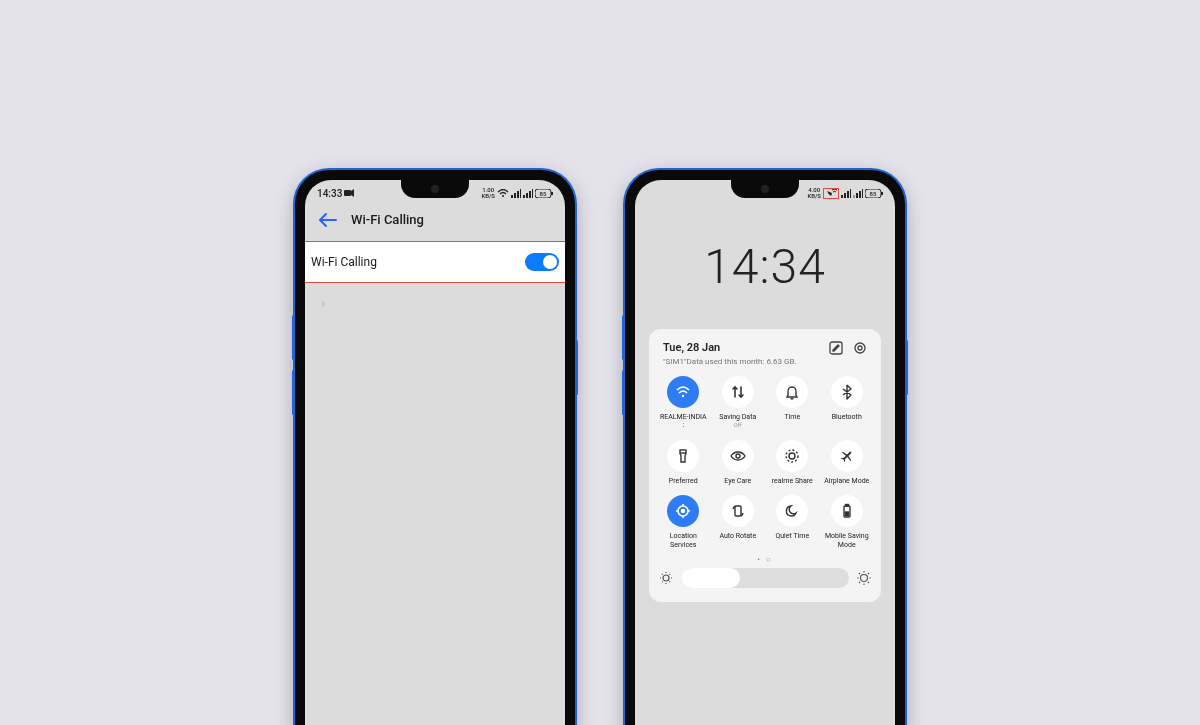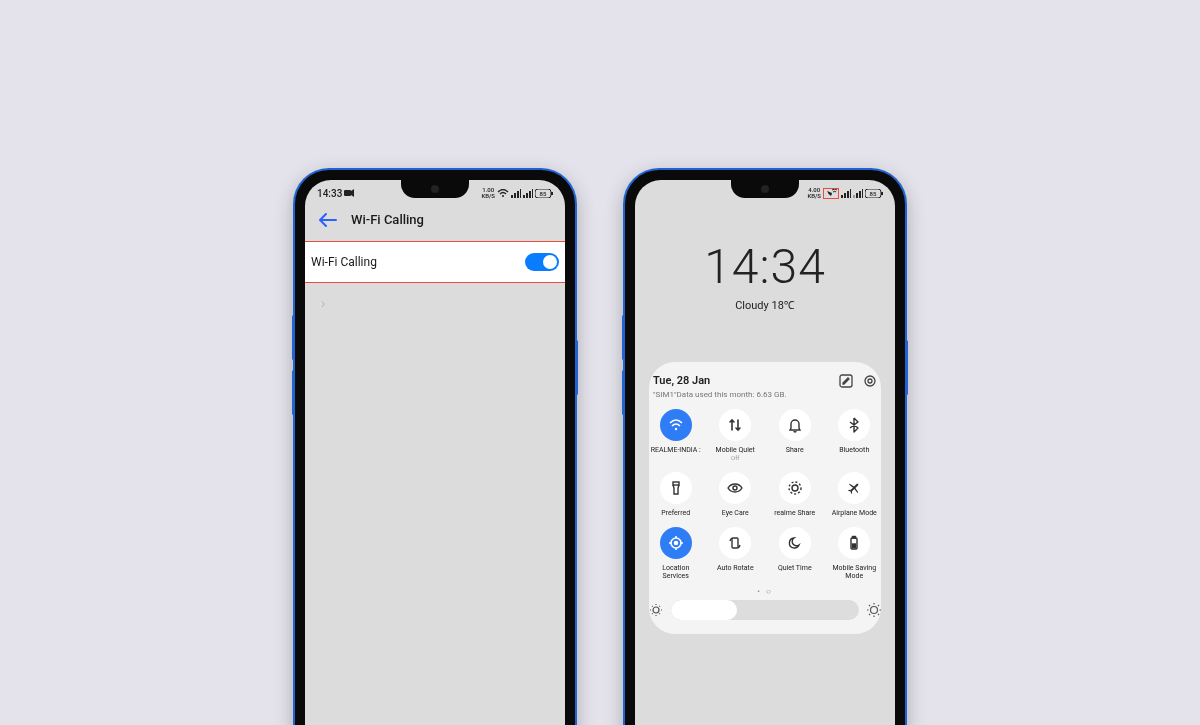--- a/index.html
+++ b/index.html
@@ -165,23 +165,23 @@
     font-size: 48px;
     font-weight: 300;
     letter-spacing: 1px;
   }
   .clock-block .weather {
     font-size: 11px;
     margin-top: 2px;
   }
   .panel {
     background: #f4f4f4;
-    border-radius: 26px;
-    margin-top: 50px;
-    padding: 12px 0 14px;
+    border-radius: 12px;
+    margin-top: 34px;
+    padding: 12px 10px 14px;
   }
   .panel-head {
     display: flex;
     justify-content: space-between;
     align-items: flex-start;
     padding: 0 4px 10px;
   }
   .panel-head .date {
     font-size: 11px;
     font-weight: 600;
@@ -348,21 +348,20 @@
             <rect x="0" y="0" width="16" height="9" rx="3" fill="none" stroke="#222" stroke-width="1"></rect>
             <rect x="16" y="3" width="2" height="3" fill="#222"></rect>
             <text x="8" y="7" font-size="6" text-anchor="middle" fill="#222">85</text>
           </svg>
       </div>
     </div>
 
     <div class="qs-body">
       <div class="clock-block">
         <div class="time">14:34</div>
-        <div class="weather">Cloudy 18℃</div>
       </div>
 
       <div class="panel">
         <div class="panel-head">
           <div>
             <div class="date">Tue, 28 Jan</div>
             <div class="usage">"SIM1"Data used this month: 6.63 GB.</div>
           </div>
           <div class="icons">
             <svg width="14" height="14" viewBox="0 0 14 14" fill="none" stroke="currentColor" stroke-width="1.3">
@@ -386,31 +385,31 @@
                 </svg>
               </div>
               <div>REALME-INDIA :</div>
             </div>
             <div class="tile">
               <div class="circ">
                 <svg width="16" height="16" viewBox="0 0 16 16" fill="none" stroke="currentColor" stroke-width="1.6" stroke-linecap="round">
                   <path d="M5 3v10 M3 5l2-2 2 2 M11 13V3 M9 11l2 2 2-2"></path>
                 </svg>
               </div>
-              <div>Mobile Quiet</div>
+              <div>Saving Data</div>
               <div class="sub">Off</div>
             </div>
             <div class="tile">
               <div class="circ">
                 <svg width="16" height="16" viewBox="0 0 16 16" fill="none" stroke="currentColor" stroke-width="1.4">
                   <path d="M4 11V7a4 4 0 018 0v4l1 2H3z"></path>
                   <path d="M7 14a1 1 0 002 0"></path>
                 </svg>
               </div>
-              <div>Share</div>
+              <div>Time</div>
             </div>
             <div class="tile">
               <div class="circ">
                 <svg width="16" height="16" viewBox="0 0 16 16" fill="none" stroke="currentColor" stroke-width="1.4" stroke-linejoin="round">
                   <path d="M8 1v14l4-4-8-6m0 6l8-6-4-4"></path>
                 </svg>
               </div>
               <div>Bluetooth</div>
             </div>
             <div class="tile">

